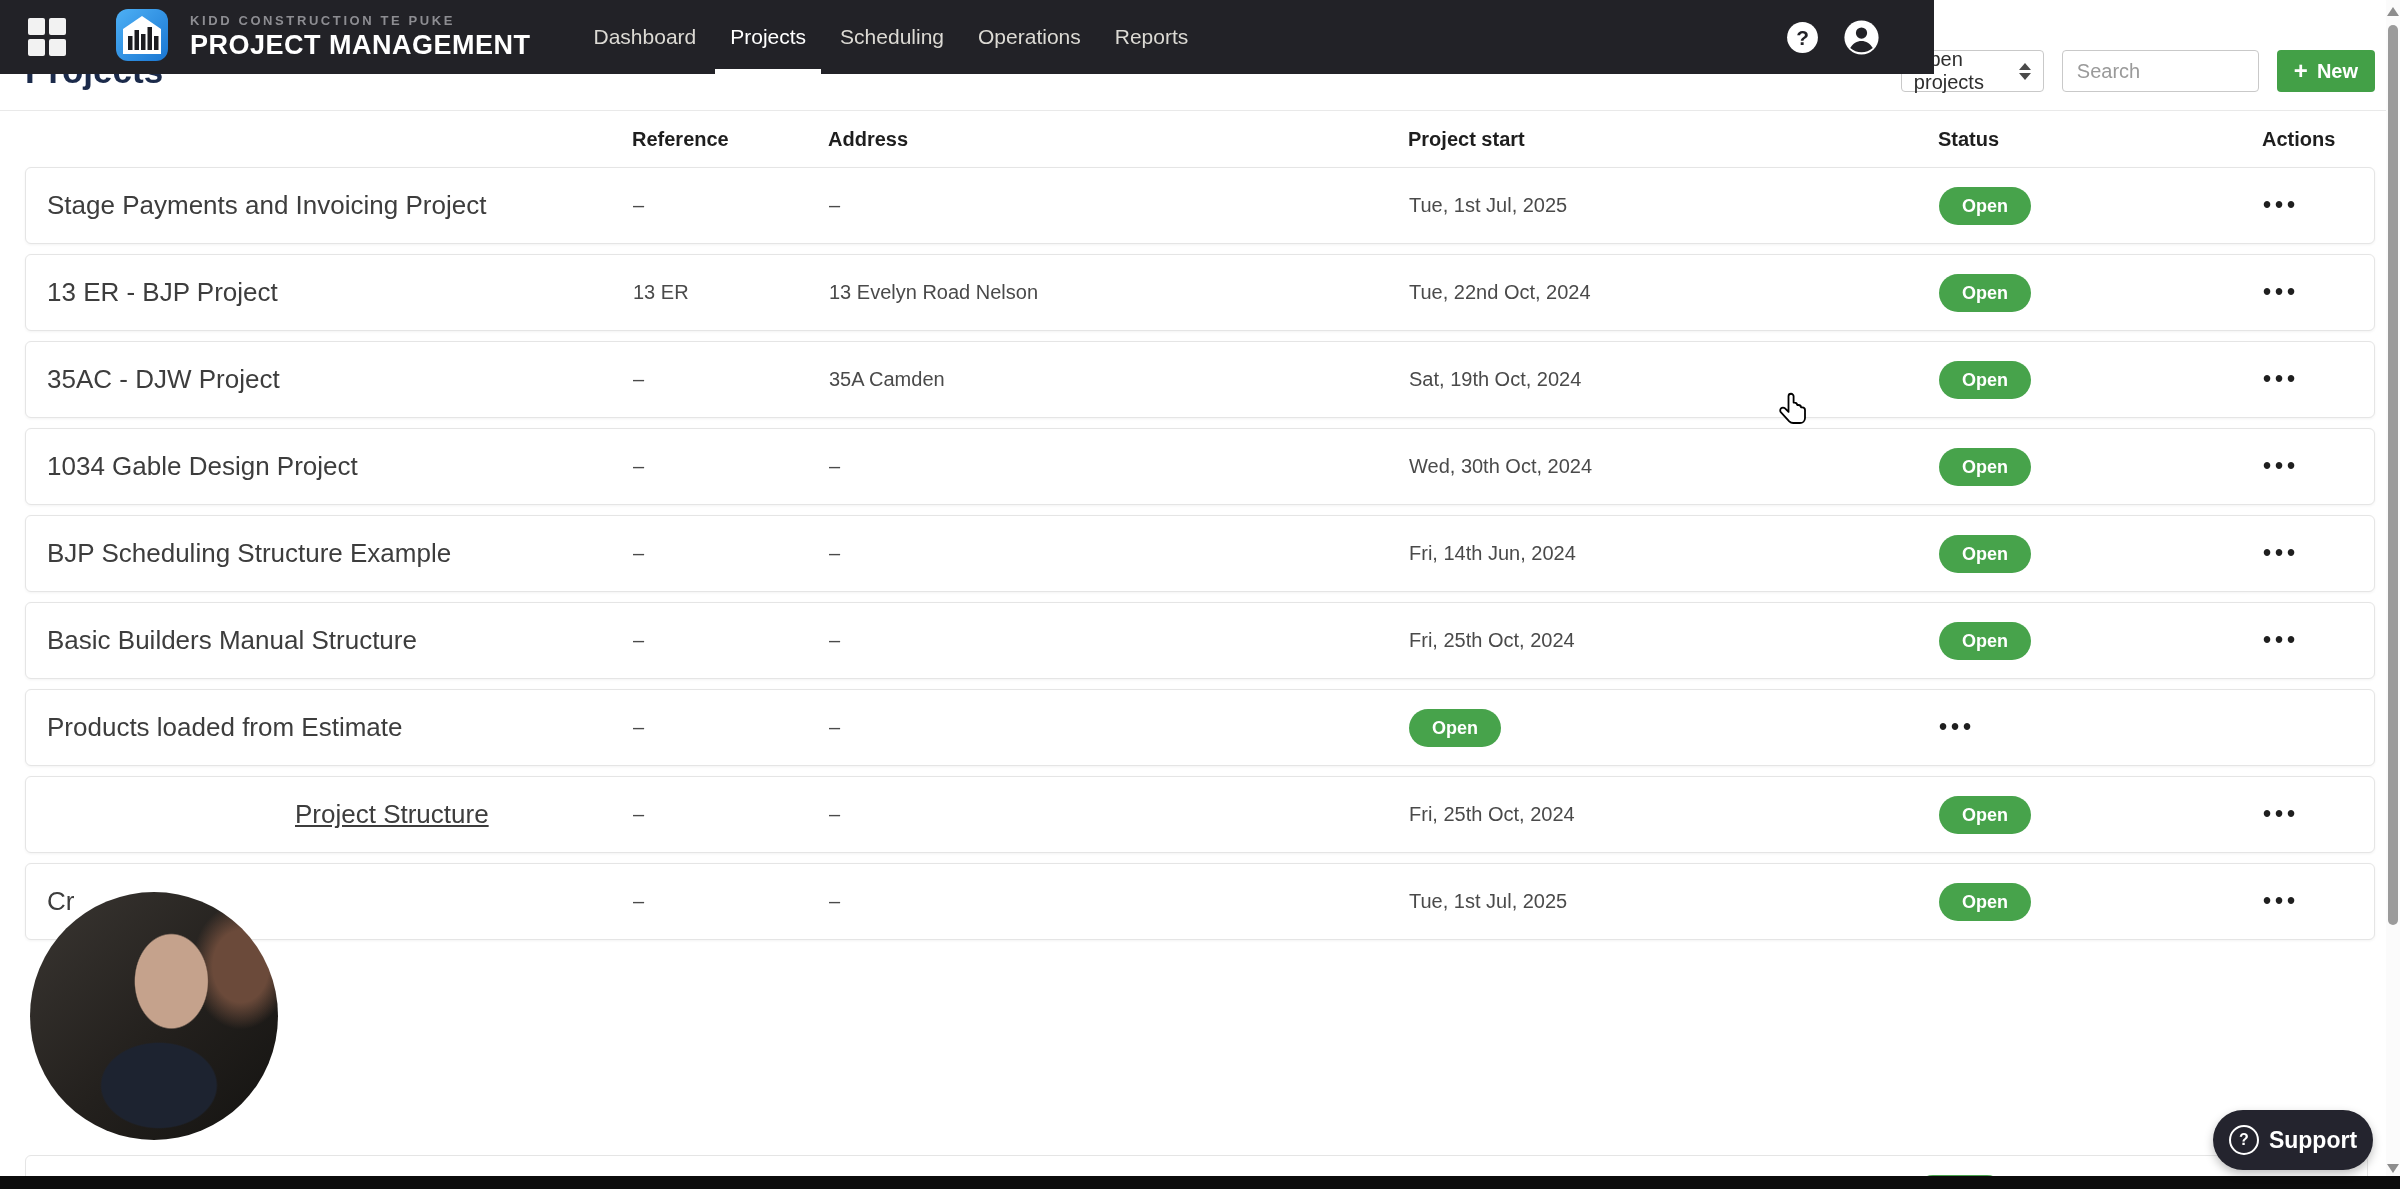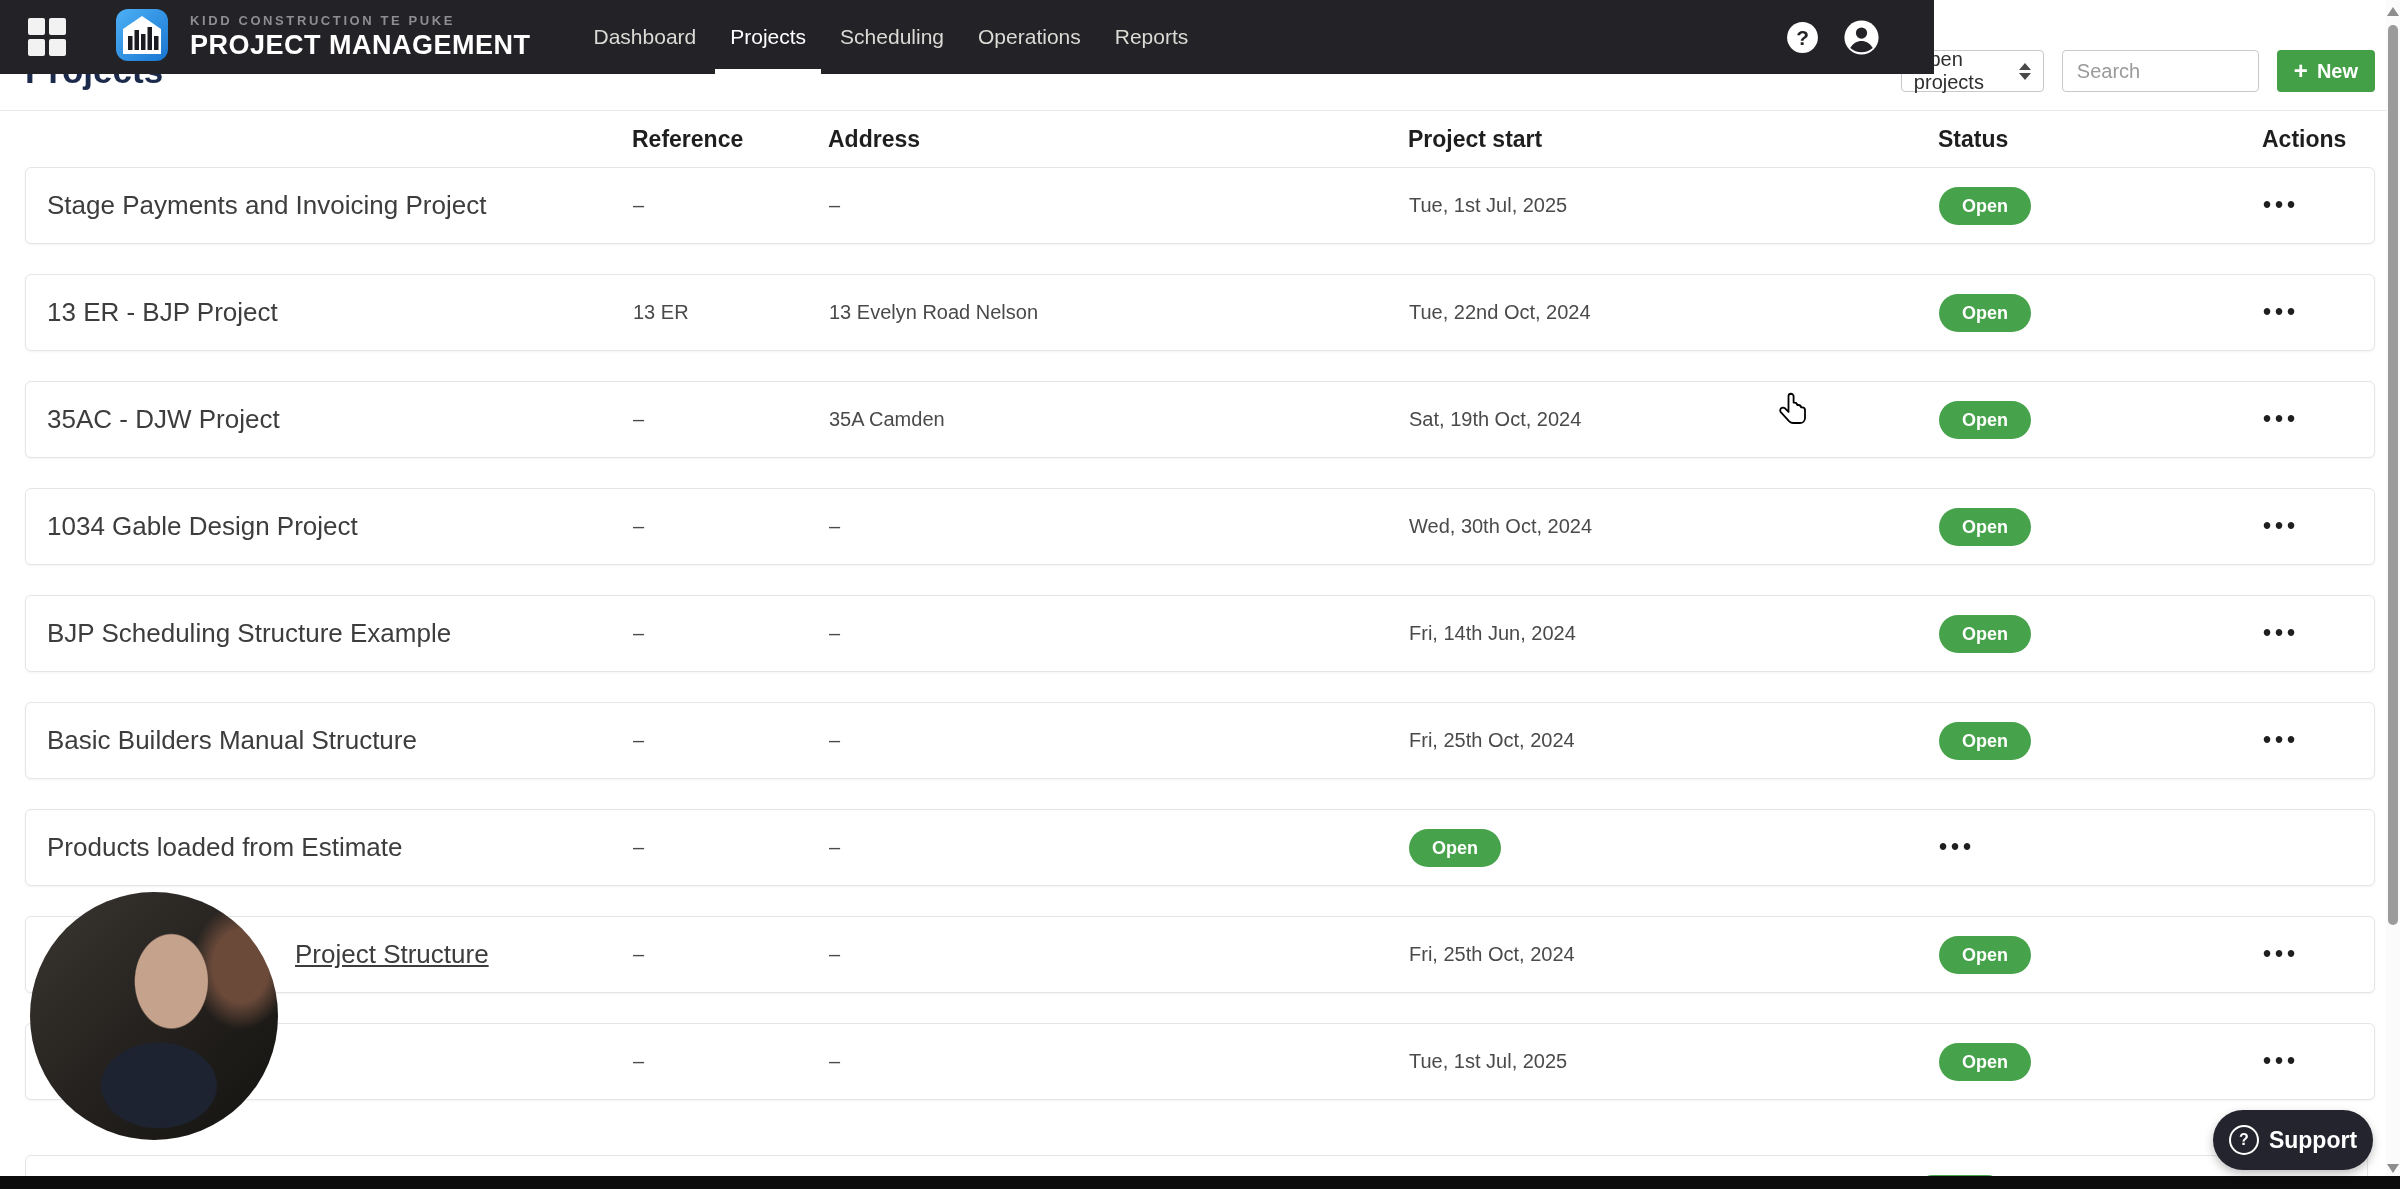--- a/index.html
+++ b/index.html
@@ -41,22 +41,22 @@
     font-size:20px;color:#333;outline:none;box-sizing:border-box;font-family:"Liberation Sans",sans-serif;}
   .search::placeholder{color:#9a9a9a;}
   .btn-new{height:42px;background:#43a047;color:#fff;border:none;border-radius:4px;
     font-size:20px;font-weight:bold;padding:0 17px;display:flex;align-items:center;gap:9px;cursor:pointer;
     font-family:"Liberation Sans",sans-serif;}
   .btn-new .plus{font-size:24px;font-weight:bold;line-height:1;}
   .rule{height:1px;background:#e9e9e9;margin-top:2px;}
 
   
   .grid-cols{display:grid;grid-template-columns:586px 196px 580px 530px 324px 1fr;align-items:center;}
-  .col-headers{margin:0 25px;padding-left:21px;height:56px;font-size:23px;font-weight:bold;color:#1e1e1e;}
-  .rows{margin:0 25px;display:flex;flex-direction:column;gap:30px;}
+  .col-headers{margin:0 25px;padding-left:21px;height:56px;font-size:20px;font-weight:bold;color:#1e1e1e;}
+  .rows{margin:0 25px;display:flex;flex-direction:column;gap:10px;}
   .card{height:77px;background:#fff;border:1px solid #e5e5e5;border-radius:6px;
     box-shadow:0 1px 3px rgba(0,0,0,.05);padding-left:21px;box-sizing:border-box;cursor:pointer;}
   .name{font-size:26px;color:#3d3d3d;white-space:nowrap;}
   .name.indent{margin-left:248px;text-decoration:underline;}
   .cell{font-size:20px;color:#4a4a4a;white-space:nowrap;}
   .badge{display:inline-block;background:#47a34b;color:#fff;font-size:18px;font-weight:bold;
     border-radius:999px;padding:10px 23px;justify-self:start;line-height:1;}
   .dots{font-size:23px;color:#1f1f1f;letter-spacing:4px;font-weight:bold;cursor:pointer;}
   .partial-card{position:absolute;left:25px;width:2343px;top:1155px;height:77px;background:#fff;
     border:1px solid #e5e5e5;border-radius:6px;box-sizing:border-box;z-index:5;}

